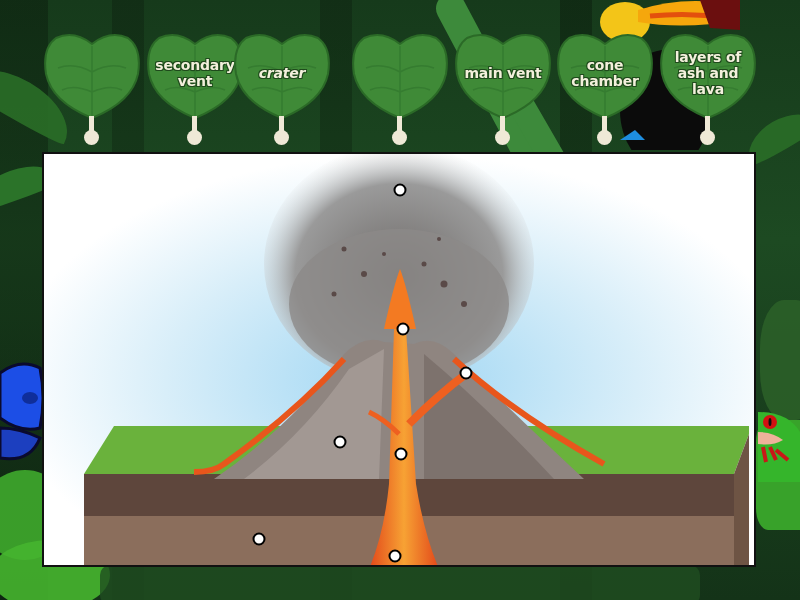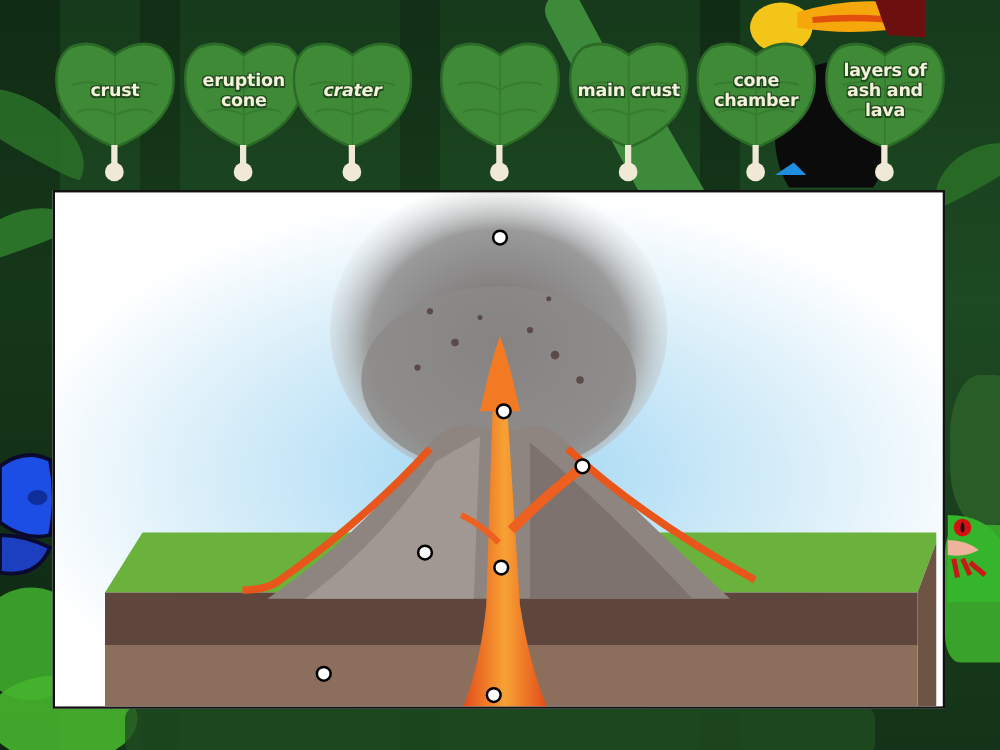--- a/index.html
+++ b/index.html
@@ -93,33 +93,32 @@
 
 <div class="labels">
 
   <div class="leaf-tile" style="left:42px;">
     <div class="leaf">
       <svg viewBox="0 0 96 86">
           <path d="M48 12 Q30 -2 12 6 Q-2 16 2 42 Q8 70 48 86 Q88 70 94 42 Q98 16 84 6 Q66 -2 48 12 Z" fill="#3f8a37" stroke="#2b6a27" stroke-width="2"></path>
           <path d="M48 14 L48 84 M48 40 Q30 30 14 36 M48 40 Q66 30 82 36 M48 60 Q30 52 18 58 M48 60 Q66 52 78 58" stroke="#357c30" stroke-width="1.5" fill="none"></path>
         </svg>
     </div>
-    <div class="leaf-text">crust</div>
     <div class="stem"></div>
     <div class="pin"></div>
   </div>
 
   <div class="leaf-tile" style="left:145px;">
     <div class="leaf">
       <svg viewBox="0 0 96 86">
           <path d="M48 12 Q30 -2 12 6 Q-2 16 2 42 Q8 70 48 86 Q88 70 94 42 Q98 16 84 6 Q66 -2 48 12 Z" fill="#3f8a37" stroke="#2b6a27" stroke-width="2"></path>
           <path d="M48 14 L48 84 M48 40 Q30 30 14 36 M48 40 Q66 30 82 36 M48 60 Q30 52 18 58 M48 60 Q66 52 78 58" stroke="#357c30" stroke-width="1.5" fill="none"></path>
         </svg>
     </div>
-    <div class="leaf-text">eruption cone</div>
+    <div class="leaf-text">secondary vent</div>
     <div class="stem"></div>
     <div class="pin"></div>
   </div>
 
   <div class="leaf-tile" style="left:232px;font-style:italic;">
     <div class="leaf">
       <svg viewBox="0 0 96 86">
           <path d="M48 12 Q30 -2 12 6 Q-2 16 2 42 Q8 70 48 86 Q88 70 94 42 Q98 16 84 6 Q66 -2 48 12 Z" fill="#3f8a37" stroke="#2b6a27" stroke-width="2"></path>
           <path d="M48 14 L48 84 M48 40 Q30 30 14 36 M48 40 Q66 30 82 36 M48 60 Q30 52 18 58 M48 60 Q66 52 78 58" stroke="#357c30" stroke-width="1.5" fill="none"></path>
         </svg>
@@ -140,21 +139,21 @@
     <div class="pin"></div>
   </div>
 
   <div class="leaf-tile" style="left:453px;">
     <div class="leaf">
       <svg viewBox="0 0 96 86">
           <path d="M48 12 Q30 -2 12 6 Q-2 16 2 42 Q8 70 48 86 Q88 70 94 42 Q98 16 84 6 Q66 -2 48 12 Z" fill="#3f8a37" stroke="#2b6a27" stroke-width="2"></path>
           <path d="M48 14 L48 84 M48 40 Q30 30 14 36 M48 40 Q66 30 82 36 M48 60 Q30 52 18 58 M48 60 Q66 52 78 58" stroke="#357c30" stroke-width="1.5" fill="none"></path>
         </svg>
     </div>
-    <div class="leaf-text">main crust</div>
+    <div class="leaf-text">main vent</div>
     <div class="stem"></div>
     <div class="pin"></div>
   </div>
 
   <div class="leaf-tile" style="left:555px;">
     <div class="leaf">
       <svg viewBox="0 0 96 86">
           <path d="M48 12 Q30 -2 12 6 Q-2 16 2 42 Q8 70 48 86 Q88 70 94 42 Q98 16 84 6 Q66 -2 48 12 Z" fill="#3f8a37" stroke="#2b6a27" stroke-width="2"></path>
           <path d="M48 14 L48 84 M48 40 Q30 30 14 36 M48 40 Q66 30 82 36 M48 60 Q30 52 18 58 M48 60 Q66 52 78 58" stroke="#357c30" stroke-width="1.5" fill="none"></path>
         </svg>

